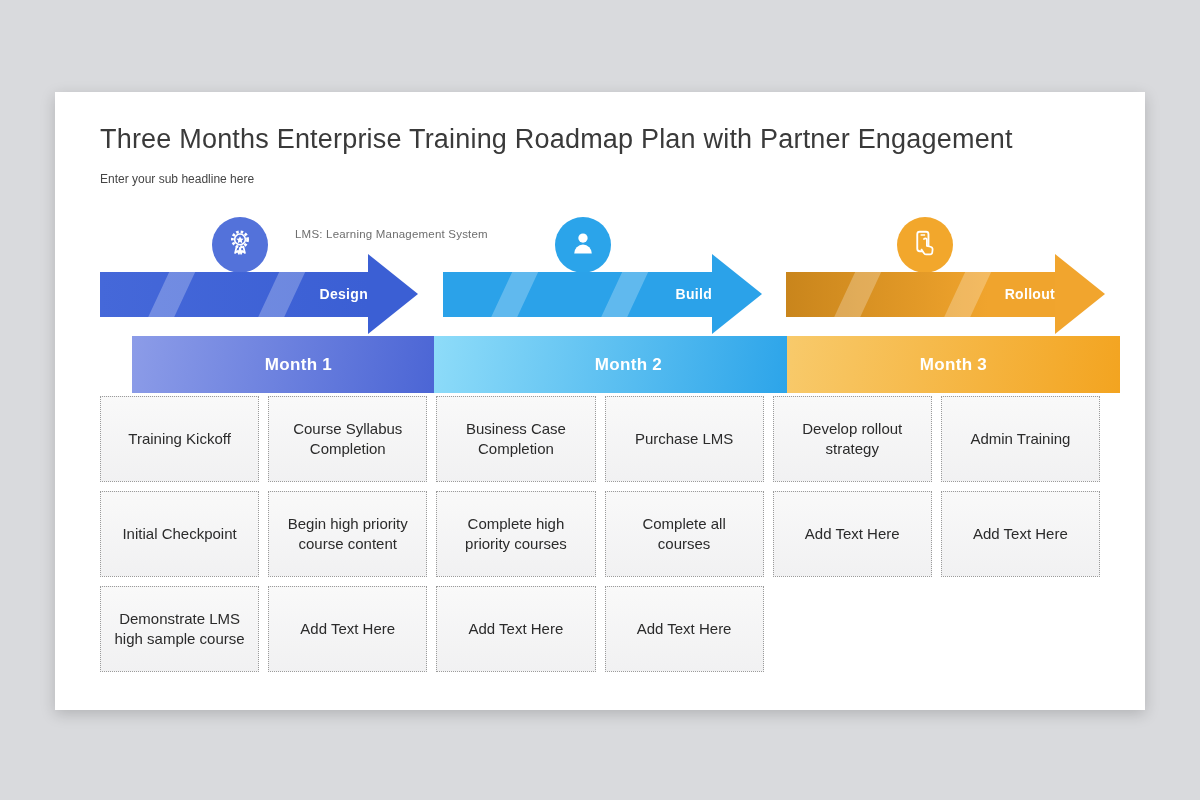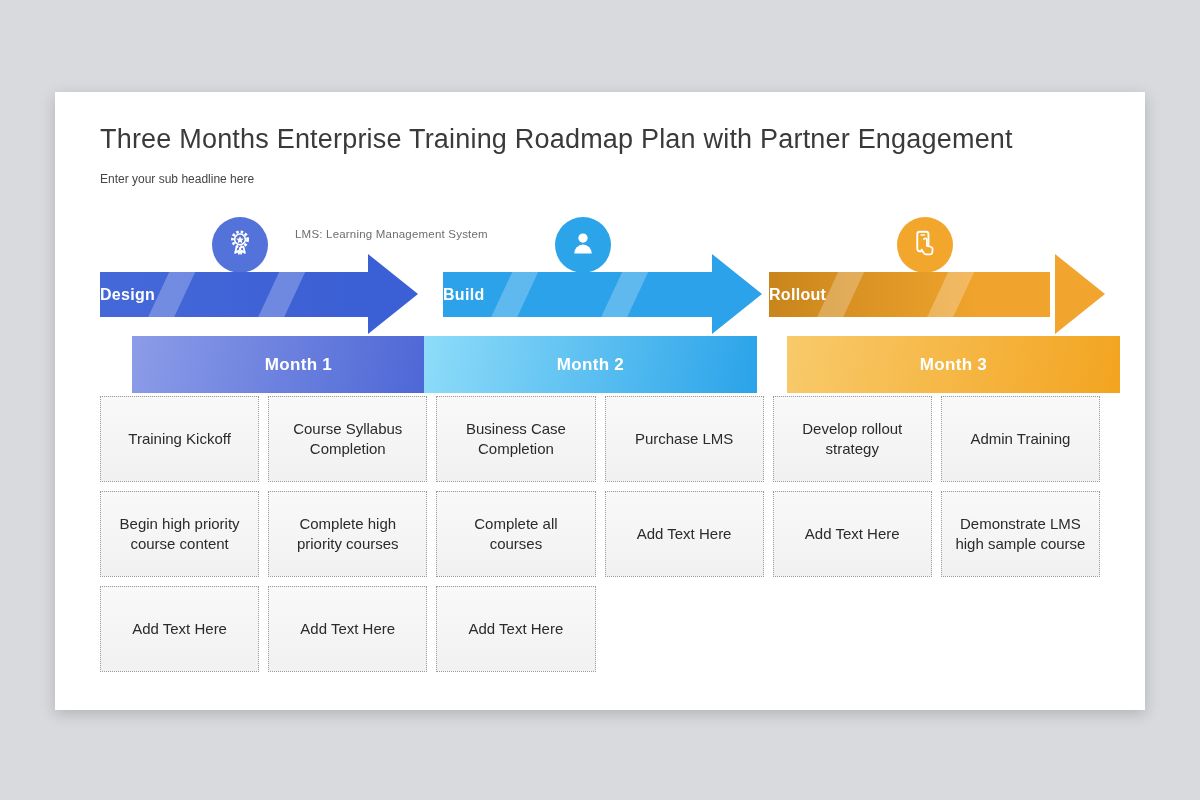--- a/index.html
+++ b/index.html
@@ -33,47 +33,47 @@
   .c1 { left:157px; background:#5372da; }
   .c2 { left:500px; background:#2ba4ea; }
   .c3 { left:842px; background:#f2a72c; }
   .phase-circle svg { width:32px; height:32px; }
   
   .arrow-body {
     position:absolute; top:180px; height:45px; overflow:hidden;
   }
   .body-design  { left:45px;  width:268px; background:linear-gradient(to right,#4568d9,#3b5fd4); }
   .body-build   { left:388px; width:269px; background:#2ba2e9; }
-  .body-rollout { left:714px; width:269px; background:linear-gradient(to right,#c9851c,#f0a42d 75%);padding-left:12px; }
+  .body-rollout { left:731px; width:269px; background:linear-gradient(to right,#c9851c,#f0a42d 75%); }
   .arrow-head {
     position:absolute; top:162px; width:0; height:0;
     border-top:40px solid transparent; border-bottom:40px solid transparent;
     border-left:50px solid #000;
   }
   .head-design  { left:313px;  border-left-color:#3b5fd4; }
   .head-build   { left:657px;  border-left-color:#2ba2e9; }
   .head-rollout { left:1000px; border-left-color:#f1a52e; }
   .stripe {
     position:absolute; top:-4px; width:26px; height:56px;
     background:rgba(255,255,255,0.25); transform:skewX(-25deg);
   }
   .s1 { left:58px; } .s2 { left:168px; }
   .arrow-label {
     position:absolute; left:0; top:0; width:100%; height:45px;
-    line-height:45px; text-align:left;
-    color:#ffffff; font-weight:bold; font-size:16px; letter-spacing:0.3px;
+    line-height:45px; text-align:right;
+    color:#ffffff; font-weight:bold; font-size:14px; letter-spacing:0.3px;
   }
   
   .month {
     position:absolute; top:244px; height:57px; width:333px;
     display:flex; align-items:center; justify-content:center;
     color:#ffffff; font-weight:bold; font-size:17px; letter-spacing:0.3px;
   }
   .m1 { left:45px;  background:linear-gradient(100deg,#8c9ce8,#4560d3);margin-left:32px; }
-  .m2 { left:369px; background:linear-gradient(100deg,#8edcf9,#2aa3e9); }
+  .m2 { left:379px; background:linear-gradient(100deg,#8edcf9,#2aa3e9);padding-left:28px; }
   .m3 { left:732px; background:linear-gradient(100deg,#f8ca6b,#f3a420); }
   
   .grid {
     position:absolute; left:45px; top:304px; width:1000px;
     display:grid; grid-template-columns:repeat(6,1fr); gap:9px;
   }
   .cell {
     height:86px; box-sizing:border-box;
     background:linear-gradient(#f9f9f9,#f1f1f2);
     border:1px dotted #9b9b9b;
@@ -146,20 +146,21 @@
     <div class="month m3">Month 3</div>
 
     <div class="grid">
       <div class="cell">Training Kickoff</div>
       <div class="cell">Course Syllabus Completion</div>
       <div class="cell">Business Case Completion</div>
       <div class="cell">Purchase LMS</div>
       <div class="cell">Develop rollout strategy</div>
       <div class="cell">Admin Training</div>
 
+      <div class="cell">Initial Checkpoint</div>
       <div class="cell">Begin high priority course content</div>
       <div class="cell">Complete high priority courses</div>
       <div class="cell">Complete all courses</div>
       <div class="cell">Add Text Here</div>
       <div class="cell">Add Text Here</div>
 
       <div class="cell">Demonstrate LMS high sample course</div>
       <div class="cell">Add Text Here</div>
       <div class="cell">Add Text Here</div>
       <div class="cell">Add Text Here</div>

